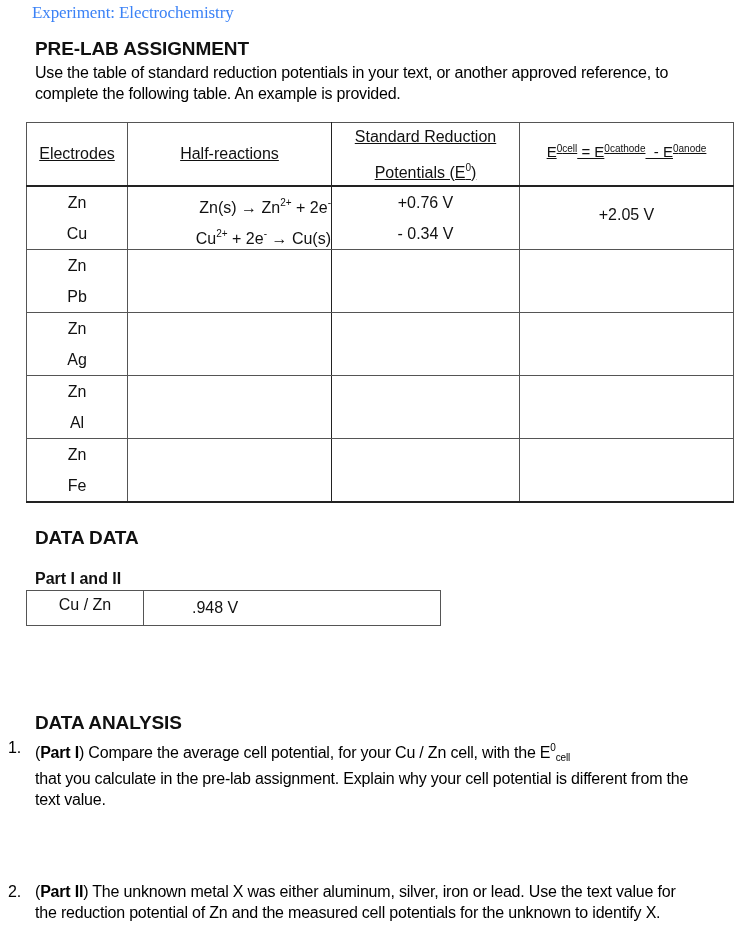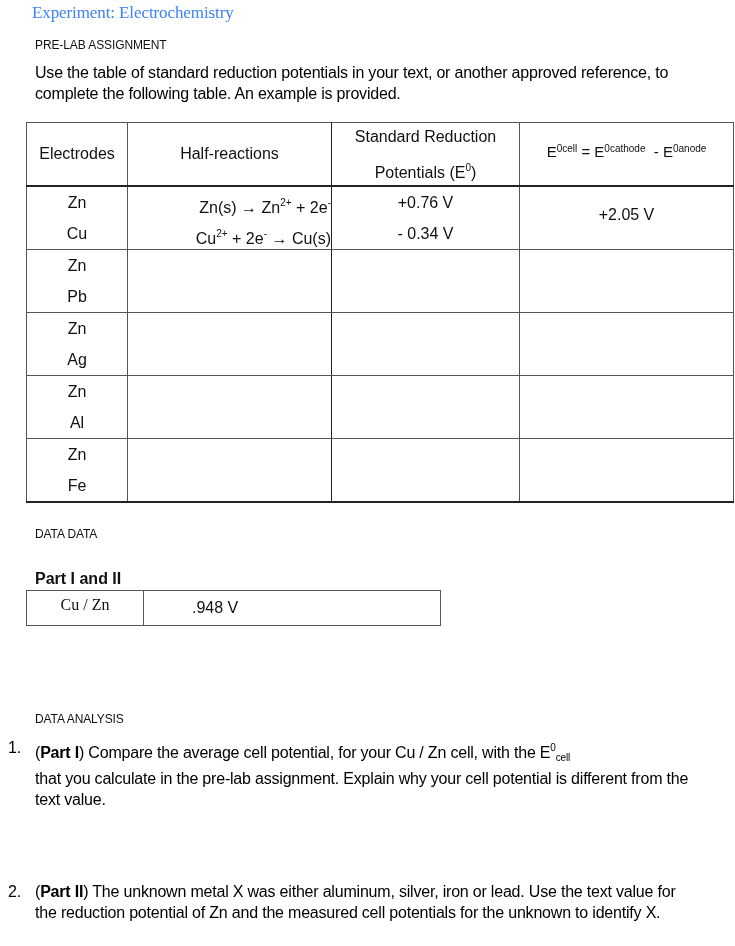--- a/index.html
+++ b/index.html
@@ -5,53 +5,53 @@
     html, body { margin: 0; padding: 0; background: #ffffff; }
     body {
       width: 735px; height: 946px; position: relative; overflow: hidden;
       font-family: "Liberation Sans", sans-serif; color: #111;
     }
     .abs { position: absolute; }
     .exp-title {
       left: 32px; top: 3px; font-family: "Liberation Serif", serif;
       font-size: 17px; color: #3b82f6; letter-spacing: -0.1px;
     }
-    .h-section { font-weight: normal; font-size: 12px; color: #111; letter-spacing: -0.1px; }
+    .h-section { font-weight: bold; font-size: 19px; color: #111; letter-spacing: -0.1px; }
     .para { font-size: 16px; line-height: 21px; color: #000000; letter-spacing: -0.2px; }
 
     
     table.prelab {
       position: absolute; left: 26px; top: 122px; border-collapse: collapse;
       font-size: 16px; color: #111;
     }
     table.prelab td { border: 1px solid #555; padding: 0; vertical-align: top; }
     table.prelab tr.hdr td { height: 62px; border-bottom: 2px solid #222; }
     table.prelab tr.row td { height: 62px; }
     table.prelab tr.row:last-child td { border-bottom: 2px solid #222; }
     table.prelab .c1 { width: 100px; }
     table.prelab .c2 { width: 203px; border-right: 1.5px solid #222; }
     table.prelab .c3 { width: 187px; }
     table.prelab .c4 { width: 213px; }
-    .hcell { display: flex; align-items: center; justify-content: center; height: 62px; text-align: center; }
+    .hcell { display: flex; align-items: center; justify-content: center; height: 62px; text-align: center; text-decoration: underline; }
     .hcell.two { flex-direction: column; line-height: 31px; }
     .pair { display: flex; flex-direction: column; align-items: center; }
     .pair span { height: 31px; line-height: 31px; }
     .pair.left { align-items: flex-end; padding-left: 8px; }
     .vc { display: flex; align-items: center; justify-content: center; height: 62px; }
     sup, sub { font-size: 10px; }
     sup { vertical-align: 7px; }
     sub { vertical-align: -3px; }
 
     
     table.data {
       position: absolute; left: 26px; top: 590px; border-collapse: collapse;
       font-size: 16px; color: #111;
     }
     table.data td { border: 1px solid #555; height: 31px; padding: 0; vertical-align: top; }
-    table.data .d1 { width: 116px; text-align: center; font-family: Liberation Serif, serif; }
+    table.data .d1 { width: 116px; text-align: center; }
     table.data .d2 { width: 248px; }
     table.data tr.dh td { border-bottom: 1.5px solid #333; }
     .qnum { position: absolute; left: 8px; }
     .qtext { position: absolute; left: 35px; width: 660px; }
   </style>
 </head>
 <body>
 
 <div class="abs exp-title">Experiment: Electrochemistry</div>
 

